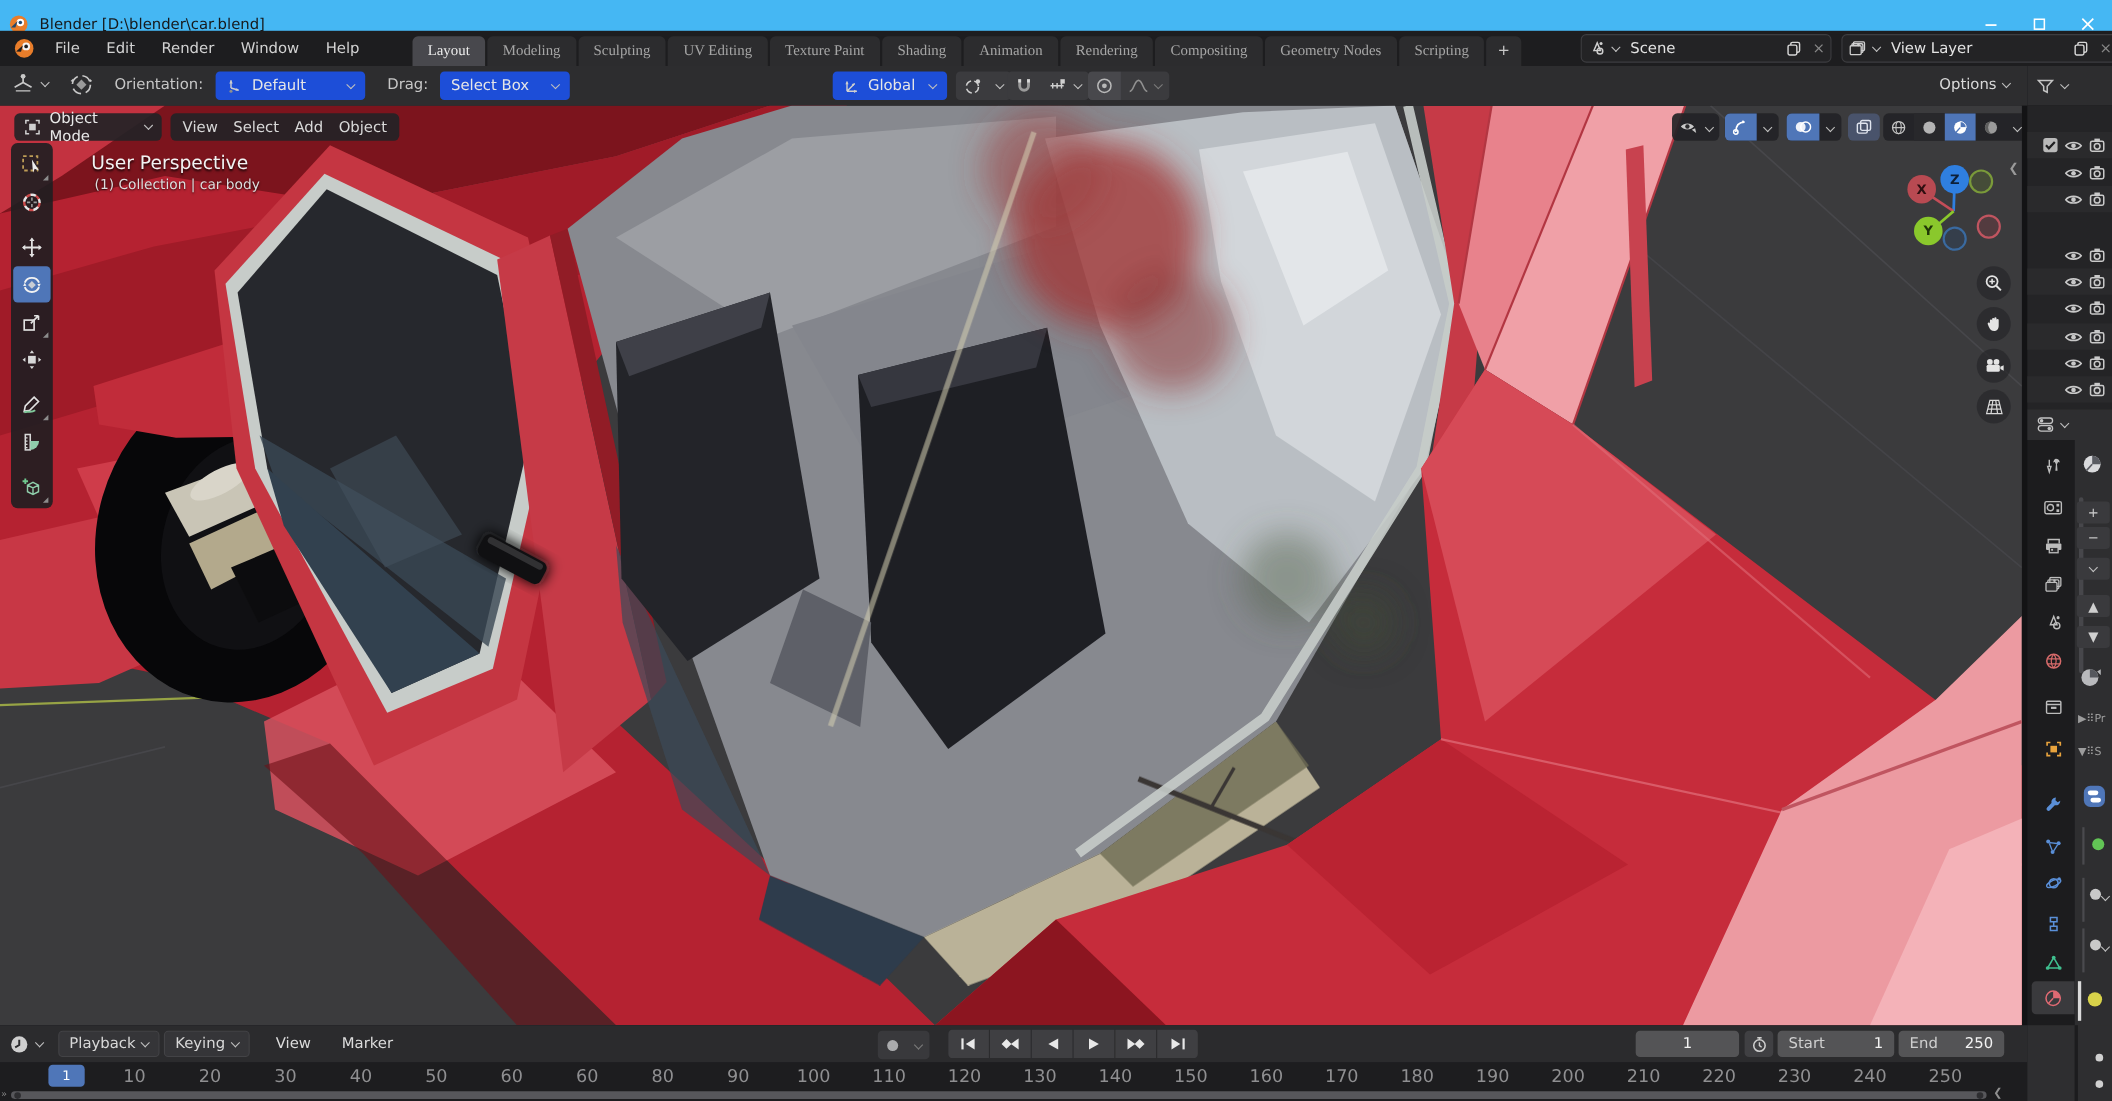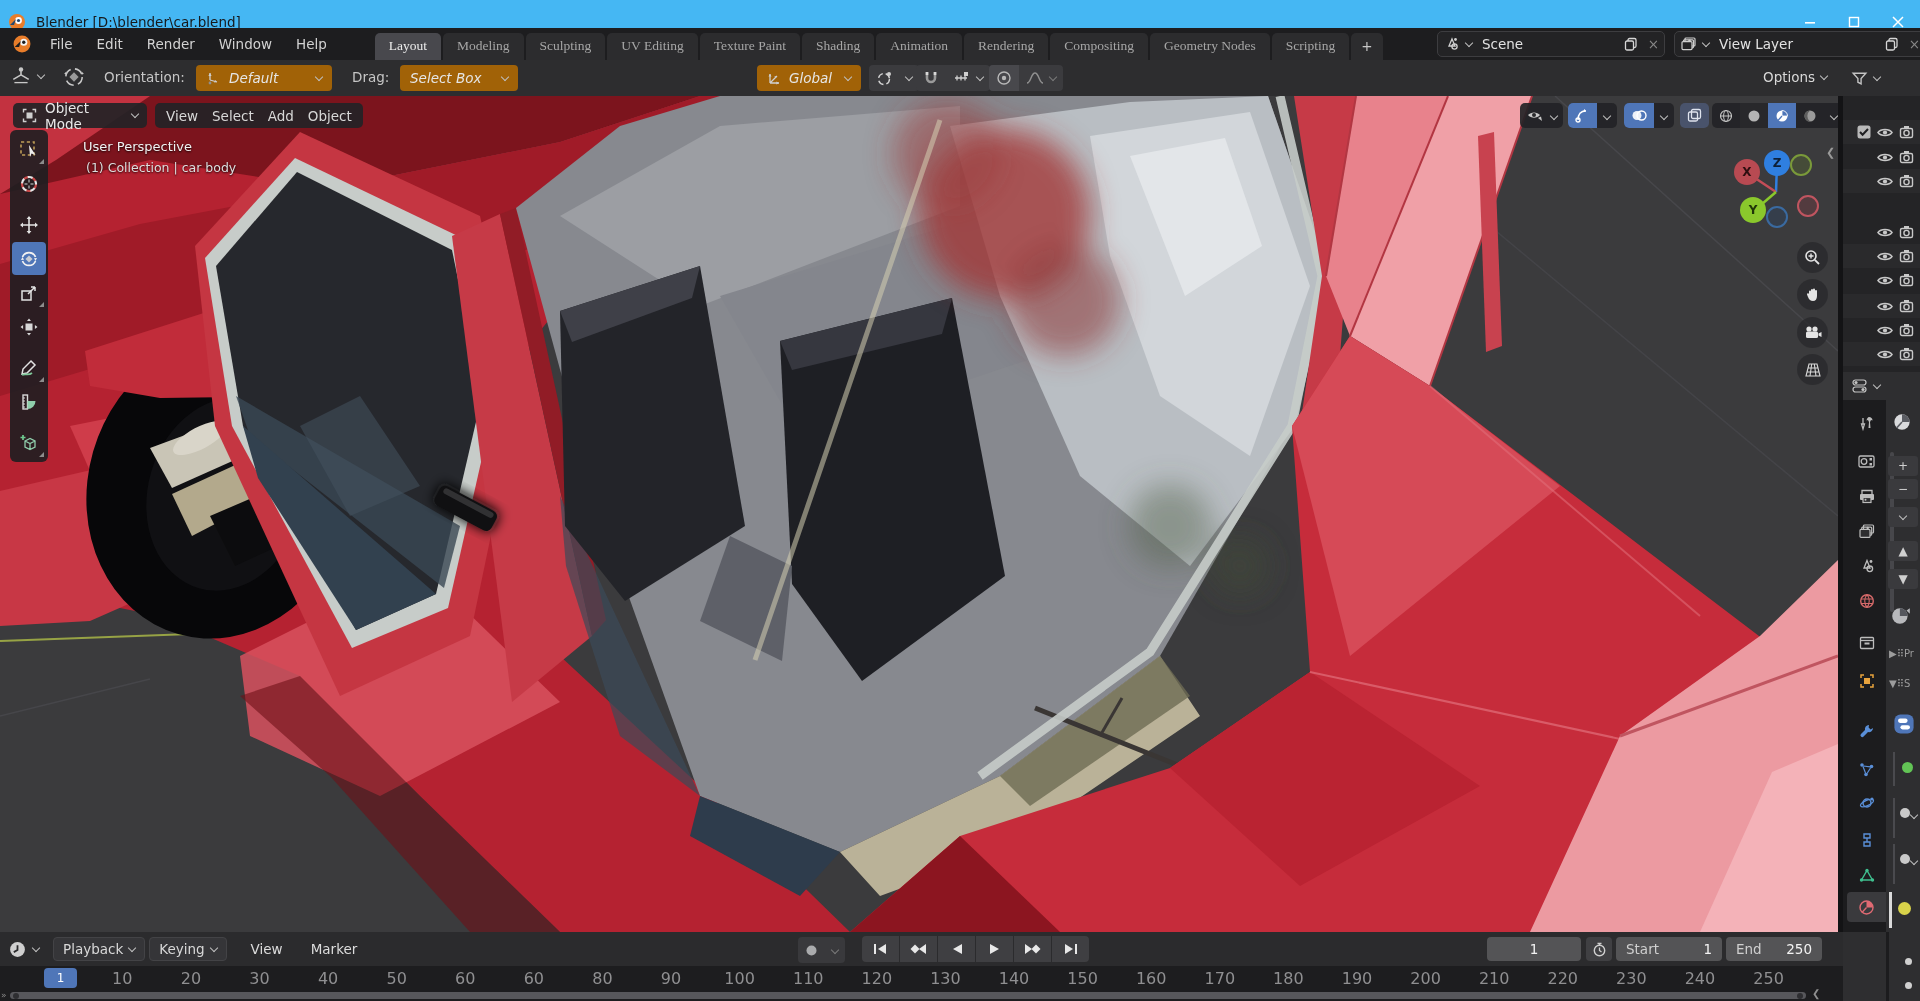--- a/index.html
+++ b/index.html
@@ -29,22 +29,22 @@
   .ws-tab.active { background:#48484d; color:#ececec; }
   .ws-add { background:#2c2c2e; color:#c8c8c8; padding:5px 10px 6px; border-radius:5px 5px 0 0; }
   .idblock { position:absolute; top:31px; height:26px; background:#232325; border:1px solid #3d3d40;
     border-radius:5px; display:flex; align-items:center; overflow:hidden; }
   .idblock .seg { display:flex; align-items:center; padding:0 6px; height:100%; }
   .idblock .name { flex:1; color:#e2e2e2; padding-left:4px; }
   .idblock .mini { color:#9a9a9a; padding:0 5px; }
 
   
   #toolrow { left:0; top:60px; width:1843px; height:36px; background:#2d2d2f; }
-  .drop { background:#a16207; border-radius:4px; height:26px; display:flex; align-items:center;
-    padding:0 10px; color:#e6e6e6;font-style:italic; }
+  .drop { background:#1d4ed8; border-radius:4px; height:26px; display:flex; align-items:center;
+    padding:0 10px; color:#e6e6e6; }
   .lbl { color:#c6c6c6; }
   .seggroup { background:#3b3b3e; border-radius:4px; height:26px; display:flex; align-items:center; overflow:hidden; }
   .seggroup .sg { height:100%; display:flex; align-items:center; padding:0 7px; }
 
   
   #viewport { left:0; top:96px; width:1838px; height:836px; background:#3b3b3d; overflow:hidden; }
   .float-btn { position:absolute; background:rgba(35,35,38,0.92); border-radius:5px; height:25px;
     display:flex; align-items:center; padding:0 9px; color:#e8e8e8; }
   .float-group { position:absolute; background:rgba(35,35,38,0.92); border-radius:5px; height:25px;
     display:flex; align-items:center; overflow:hidden; }
@@ -503,21 +503,21 @@
           <circle cx="7" cy="7" r="5.5" fill="#9a9a9a"></circle>
           <path d="M7 1.5 A5.5 5.5 0 0 0 7 12.5 A7 7 0 0 1 7 1.5" fill="#5e5e5e"></path>
         </svg>
     </span>
     <span class="fg">
         <span class="chev" style="margin:0"></span>
       </span>
   </div>
 
   
-  <div class="overlay-text" style="left:83px; top:43px; font-size:13px">User Perspective</div>
+  <div class="overlay-text" style="left:83px; top:43px; font-size:17px">User Perspective</div>
   <div class="overlay-text" style="left:86px; top:64px; font-size:12.5px; color:#dedede">(1) Collection | car body</div>
 
   
   <div id="toolshelf">
     <div class="tbtn more">
         <svg width="20" height="20" viewBox="0 0 20 20">
           <rect x="2" y="2" width="13" height="13" fill="none" stroke="#bd9c56" stroke-width="1.6" stroke-dasharray="3.2 2.6"></rect>
           <path d="M9 7 L15.5 17 L11.5 15.5 L10 19Z" fill="#ececec" transform="translate(1,-2)"></path>
         </svg>
       </div>

